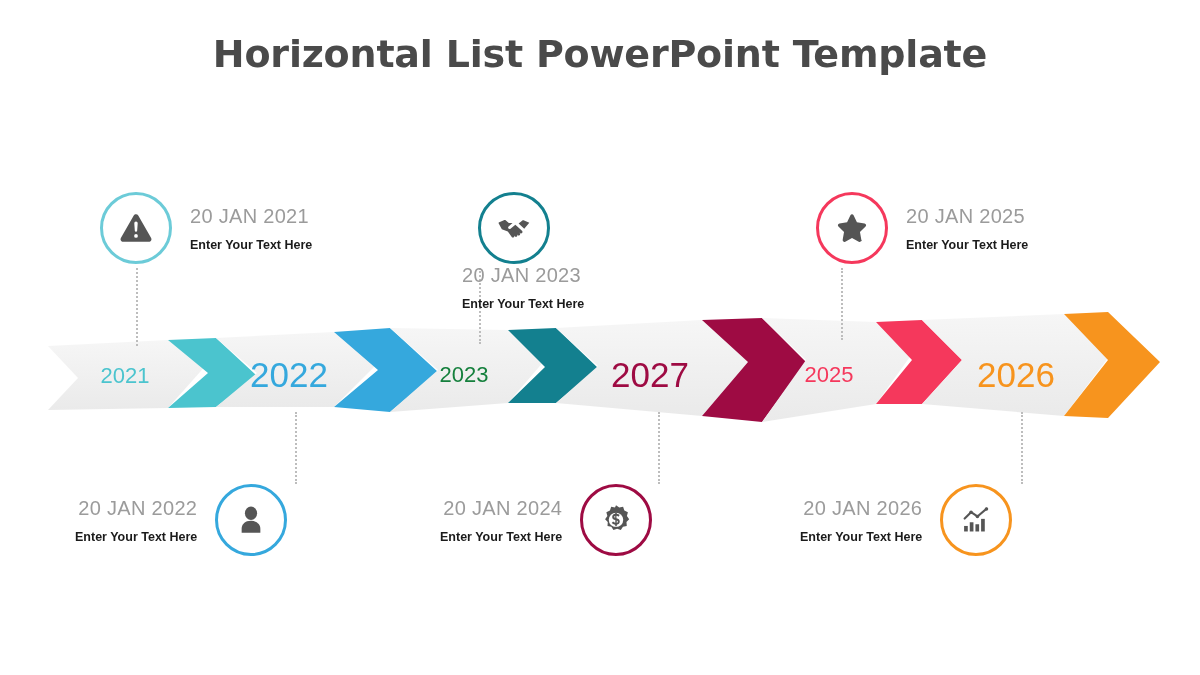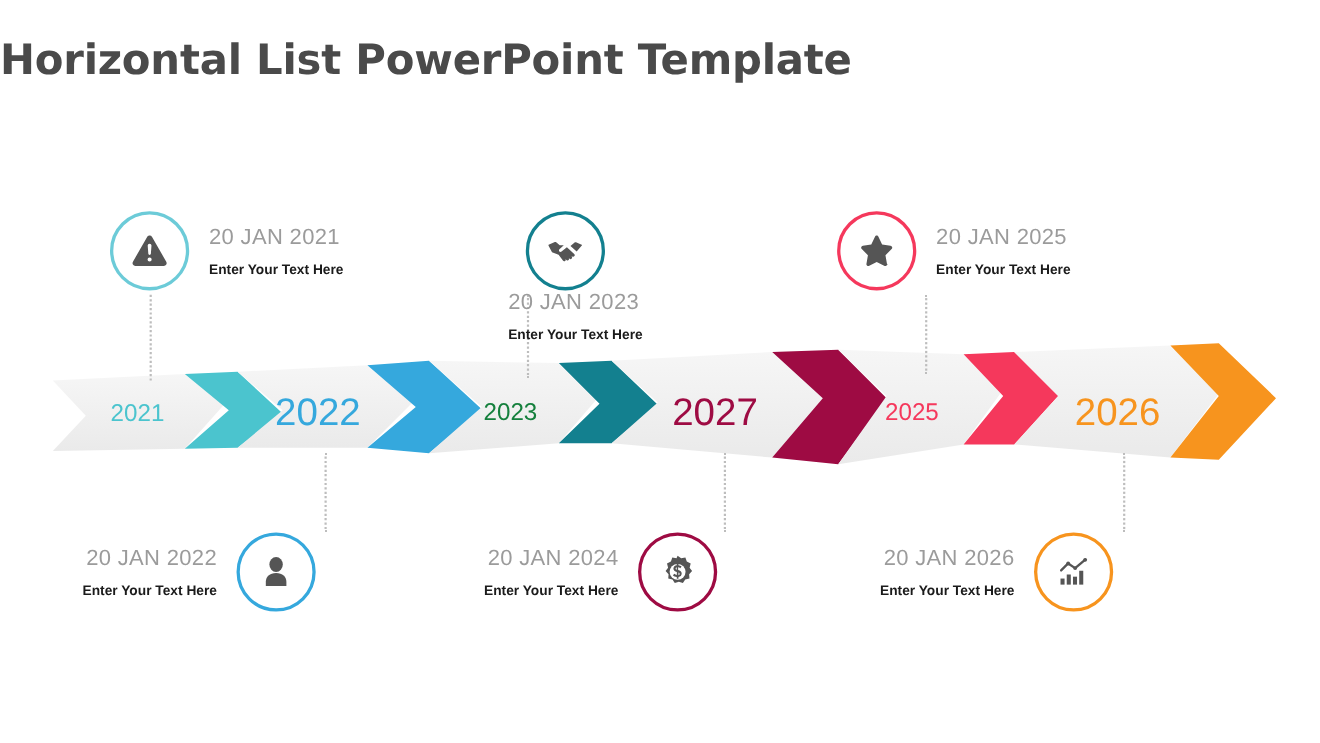--- a/index.html
+++ b/index.html
@@ -15,21 +15,21 @@
     font-family: "Liberation Sans", sans-serif;
     background: #ffffff;
   }
 
   
   #header {
     position: absolute;
     top: 34px;
     left: 0;
     width: 1200px;
-    text-align: left;
+    text-align: center;
   }
   #page-title {
     font-family: "DejaVu Sans", sans-serif;
     font-size: 38px;
     font-weight: bold;
     color: #4a4a4a;
     letter-spacing: -0.2px;
     line-height: 1.1;
     margin: 0;
   }
@@ -225,21 +225,21 @@
     <span>
       <svg width="34" height="34" viewBox="0 0 24 24">
         <path fill="#555555" d="M12 1.6l2.3 1.5 2.7-.4.9 2.6 2.5 1.2-.7 2.7 1.6 2.2-1.9 2 .2 2.8-2.7.6-1.5 2.3-2.6-.9-2.6.9-1.5-2.3-2.7-.6.2-2.8-1.9-2L5.9 9.2l-.7-2.7L7.7 5.3l.9-2.6 2.7.4L12 1.6z"></path>
         <circle cx="12" cy="11.9" r="5.1" fill="#ffffff"></circle>
         <path fill="#555555" d="M12.55 6.6v1.05c.95.1 1.62.46 2.06.9l-.92 1.08c-.36-.35-.8-.56-1.35-.62v1.78c1.4.38 2.3.93 2.3 2.24 0 1.25-.84 2.08-2.1 2.25v1.1h-1.06v-1.11c-1.08-.12-1.93-.56-2.5-1.14l.97-1.07c.42.45.95.75 1.56.84v-1.9c-1.36-.37-2.2-.91-2.2-2.2 0-1.2.86-2.05 2.14-2.2V6.6h1.1zm-1.1 2.36c-.46.1-.71.4-.71.77 0 .36.18.57.71.76V8.96zm1.1 3.4v1.68c.48-.1.76-.4.76-.82 0-.38-.2-.62-.76-.86z"></path>
       </svg>
     </span>
   </div>
 </div>
 
-<div class="node top" style="left:761px;">
+<div class="node top" style="left:816px;">
   <div class="circle" style="border-color:#F5385C;">
     <span>
       <svg width="36" height="36" viewBox="0 0 24 24" fill="#555555">
         <path d="M12 2.8c.45 0 .86.26 1.05.67l2.23 4.76 5.1.72c.45.07.82.38.96.81.14.43.02.9-.3 1.22l-3.73 3.7.9 5.2c.8.45-.1.9-.47 1.17a1.17 1.17 0 0 1-1.24.08L12 18.72l-4.5 2.41c-.4.22-.89.19-1.25-.08a1.17 1.17 0 0 1-.46-1.17l.89-5.2-3.72-3.7a1.17 1.17 0 0 1-.3-1.22c.14-.43.5-.74.96-.81l5.1-.72 2.23-4.76c.19-.41.6-.67 1.05-.67z"></path>
       </svg>
     </span>
   </div>
   <div class="node-text">
     <div class="node-date">20 JAN 2025</div>
     <div class="node-desc">Enter Your Text Here</div>

